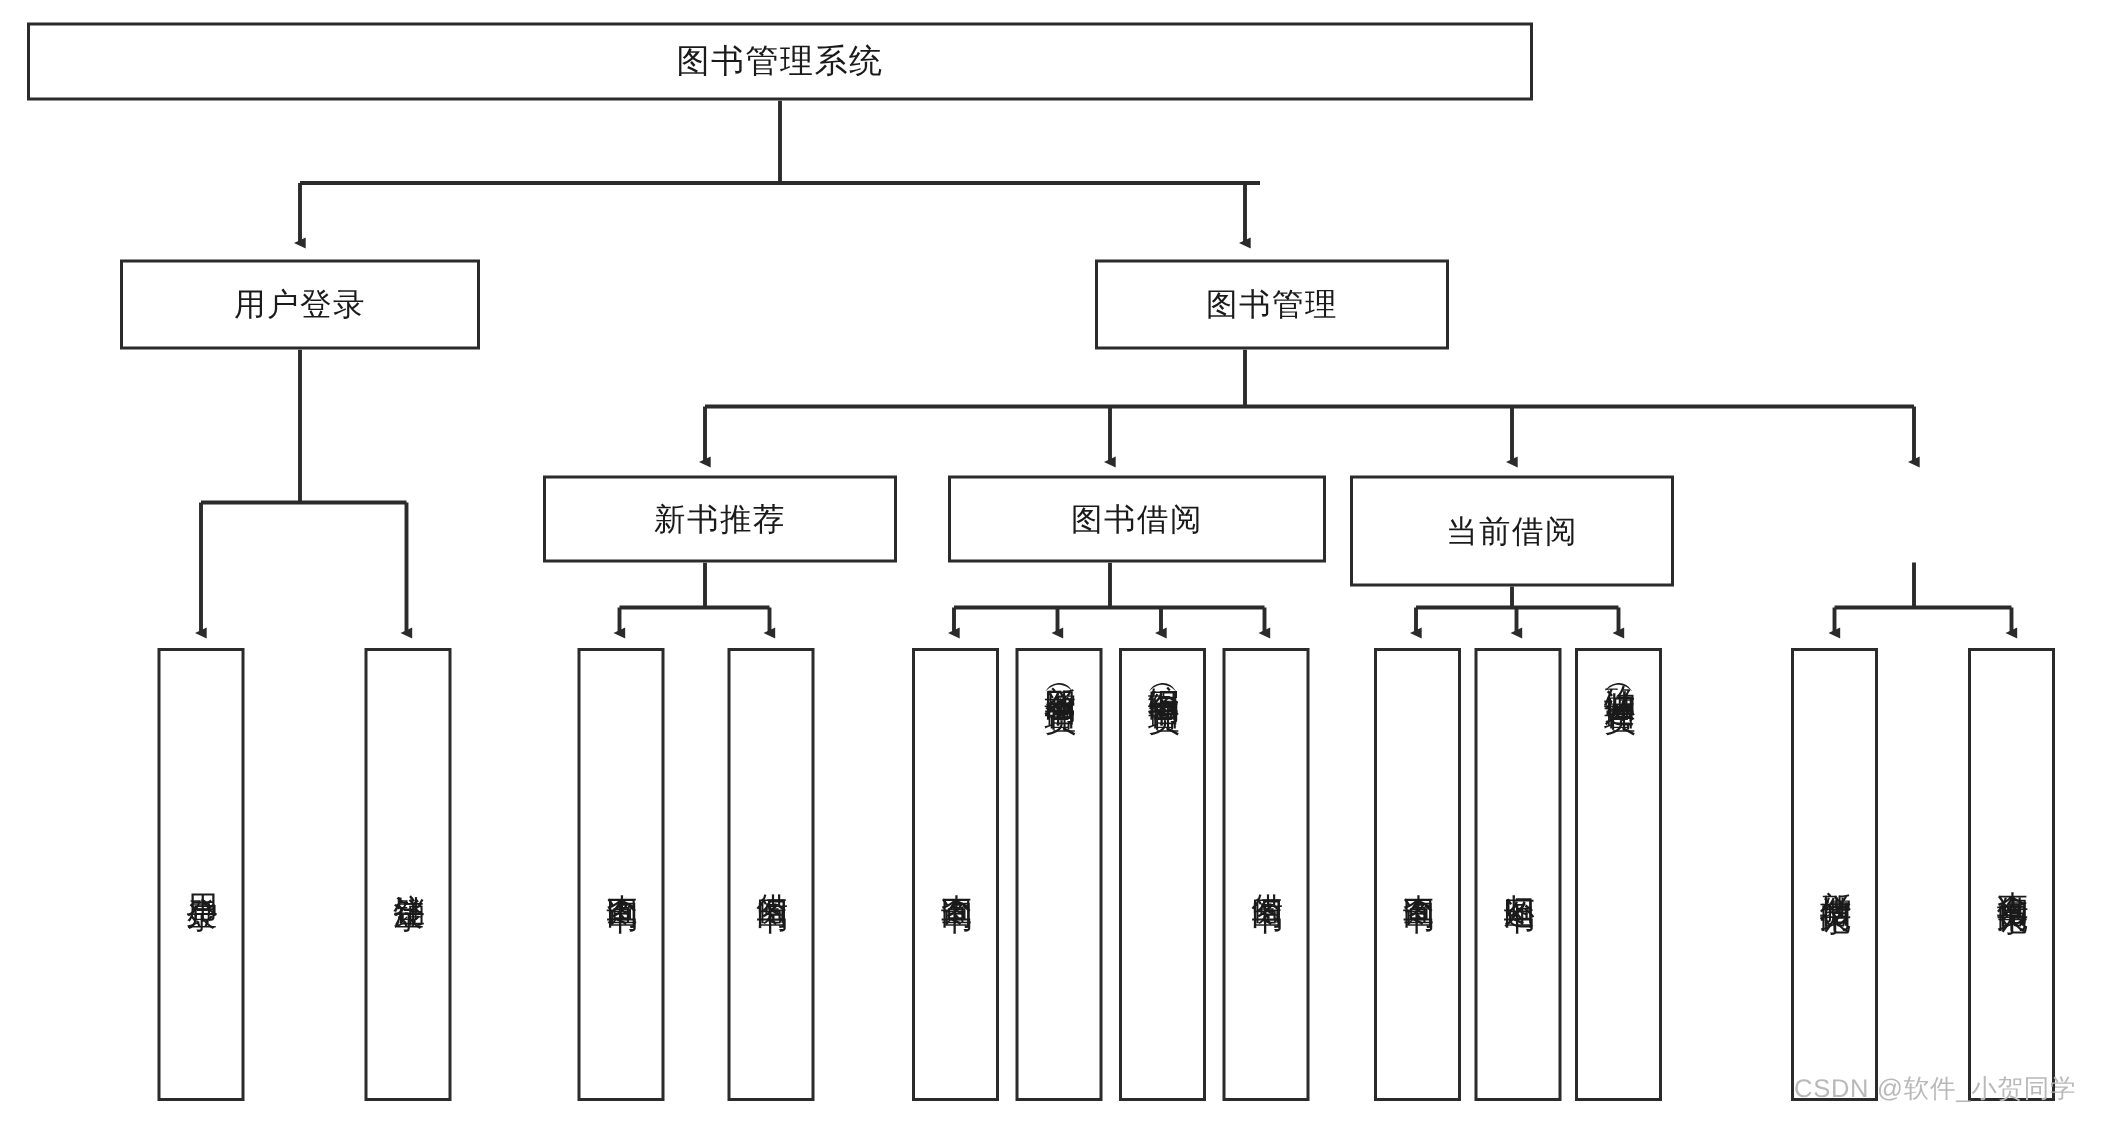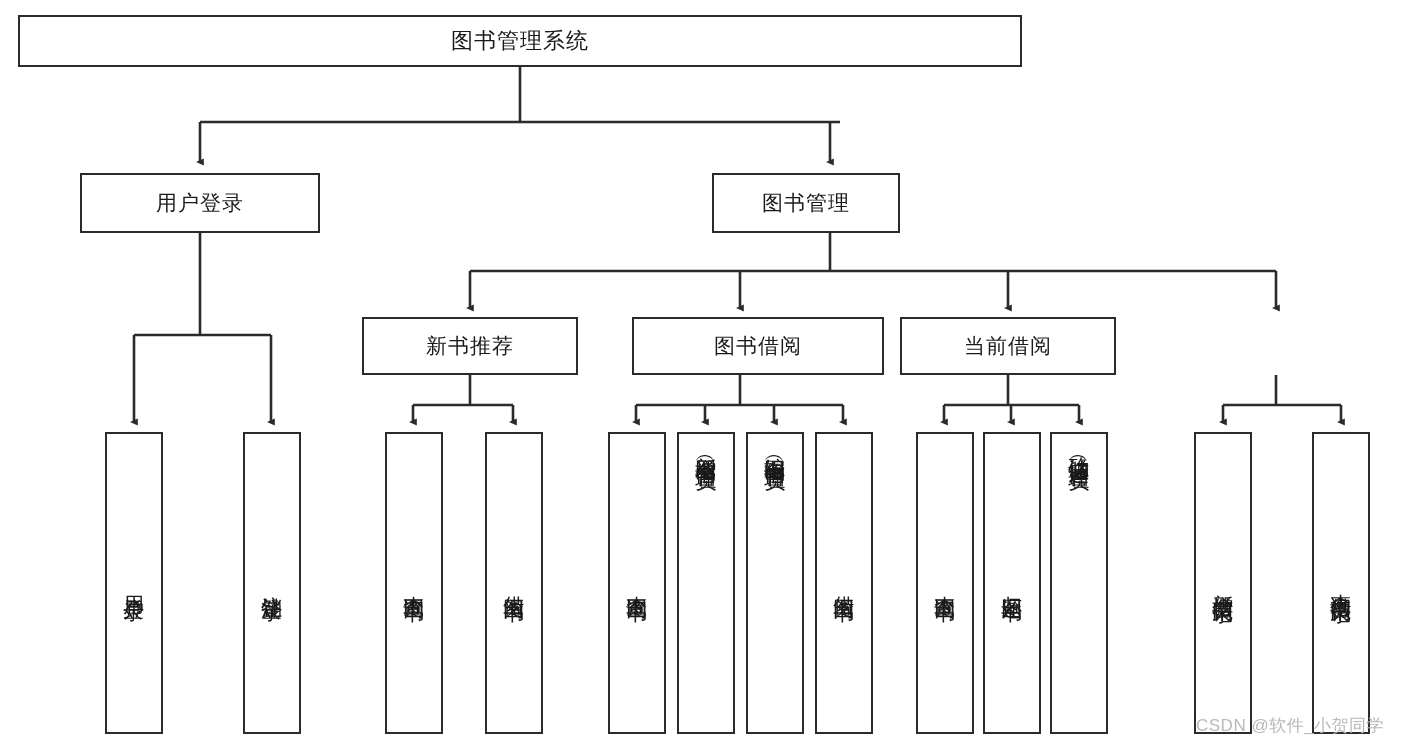--- a/index.html
+++ b/index.html
@@ -126,31 +126,31 @@
     </g>
   </svg>
 
   <div class="node h root" style="left:18px; top:15px; width:1004px; height:52px;">
     <span>图书管理系统</span>
   </div>
 
   <div class="node h" style="left:80px; top:173px; width:240px; height:60px;">
     <span>用户登录</span>
   </div>
-  <div class="node h" style="left:712px; top:173px; width:188px; height:60px;">
+  <div class="node h" style="left:730px; top:173px; width:236px; height:60px;">
     <span>图书管理</span>
   </div>
 
-  <div class="node h" style="left:362px; top:317px; width:216px; height:58px;font-family:Liberation Serif, serif;">
+  <div class="node h" style="left:362px; top:317px; width:236px; height:58px;font-family:Liberation Serif, serif;">
     <span>新书推荐</span>
   </div>
   <div class="node h" style="left:632px; top:317px; width:252px; height:58px;">
     <span>图书借阅</span>
   </div>
-  <div class="node h" style="left:900px; top:317px; width:216px; height:58px;">
+  <div class="node h" style="left:900px; top:317px; width:216px; height:74px;">
     <span>当前借阅</span>
   </div>
 
   <div class="node v mid" style="left:105px; top:432px; width:58px; height:302px;">
     <span class="vtext">用户登录</span>
   </div>
   <div class="node v mid" style="left:243px; top:432px; width:58px; height:302px;">
     <span class="vtext">注销登录</span>
   </div>
 

